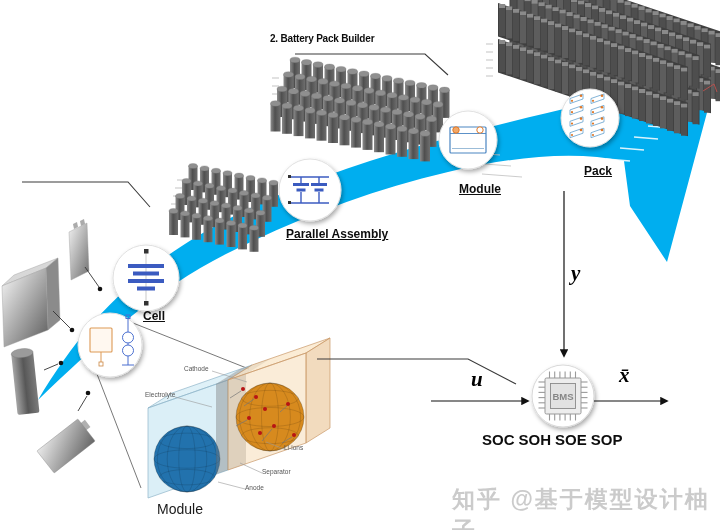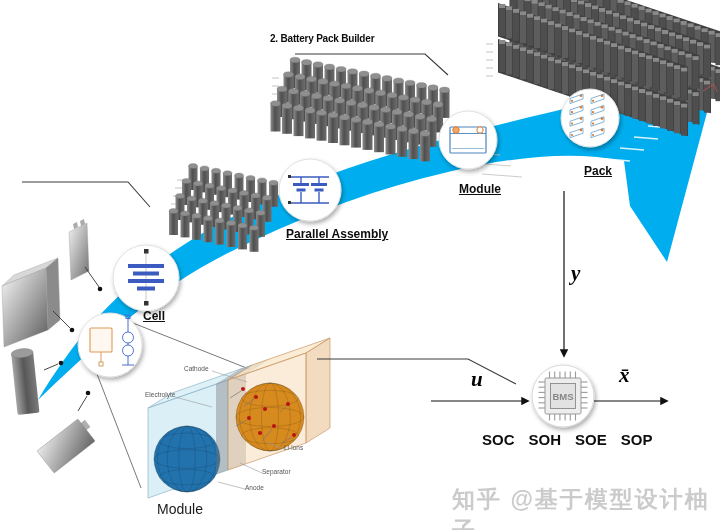--- a/index.html
+++ b/index.html
@@ -6,21 +6,21 @@
   #stage{position:relative;width:720px;height:530px;background:#fff;overflow:hidden;
          font-family:"Liberation Sans","DejaVu Sans",sans-serif;}
   #scene{position:absolute;left:0;top:0;}
   .t{position:absolute;white-space:nowrap;color:#0d0d0d;font-weight:bold;line-height:1.1;}
   .title{font-size:10px;letter-spacing:-0.2px;}
   .stage-label{font-size:12px;text-decoration:underline;}
   .sig{font-family:"Liberation Serif","DejaVu Serif",serif;font-style:italic;font-weight:bold;
        font-size:21px;color:#000;}
   .tiny{font-size:6.5px;font-weight:400;color:#555;}
   .caption{font-size:14px;font-weight:400;color:#1a1a1a;}
-  .states{position:absolute;left:482px;top:431px;display:flex;gap:14px;
+  .states{position:absolute;left:482px;top:431px;display:flex;gap:4px;
           font-size:15px;font-weight:bold;color:#0d0d0d;text-align:right;}
   .watermark{position:absolute;left:452px;top:484px;font-size:23px;font-weight:bold;
              color:#cbcbcb;letter-spacing:2px;}
 </style>
 </head>
 <body>
 
 <div id="stage">
 
 <svg id="scene" width="720" height="530" viewBox="0 0 720 530">

